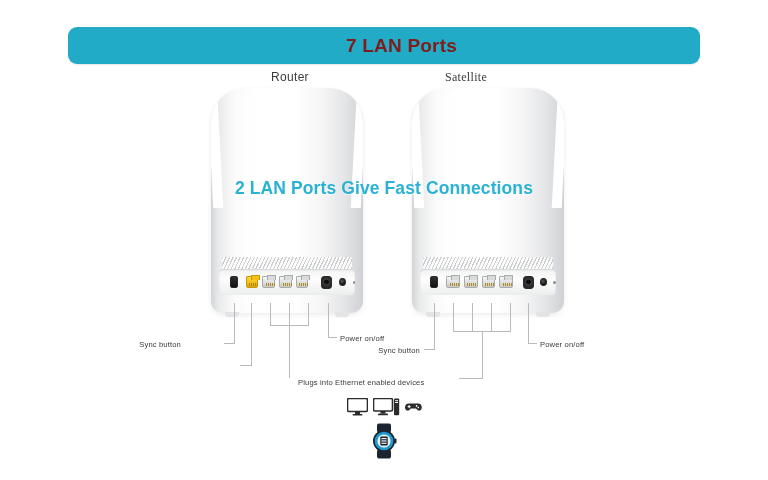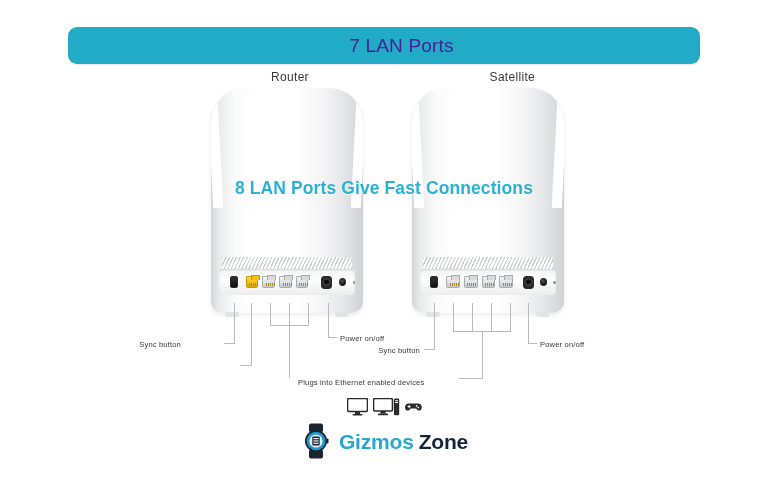--- a/index.html
+++ b/index.html
@@ -15,32 +15,32 @@
 
   
   .banner{
     position:absolute;left:68px;top:27px;width:632px;height:37px;
     background:#21abc6;
     border-radius:9px;
     display:flex;align-items:center;justify-content:center;
     box-shadow:0 1px 2px rgba(0,0,0,.10);
   }
   .banner-title{
-    color:#4c1d95;font-size:19px;font-weight:normal;letter-spacing:.2px;
+    color:#7f1d1d;font-size:19px;font-weight:bold;letter-spacing:.2px;
     line-height:1;
     margin-left:35px;
   }
 
   
   .cap{
     position:absolute;font-size:12px;color:#3b3b3b;letter-spacing:.3px;
     font-weight:400;
   }
   .cap-router{left:245px;top:70px;width:90px;text-align:center;}
-  .cap-sat{left:445px;top:70px;width:90px;text-align:right;}
+  .cap-sat{left:445px;top:70px;width:90px;text-align:left;font-family:Liberation Serif, serif;}
 
   
   .device{
     position:absolute;top:88px;width:152px;height:225px;
   }
   .dev-router{left:211px;}
   .dev-sat{left:412px;}
 
   .dev-body{
     position:absolute;left:0;top:0;width:100%;height:100%;
@@ -249,21 +249,21 @@
         <div class="port port-pwrbtn"></div>
         <div class="spc" style="width:6px"></div>
         <div class="port port-led"></div>
       </div>
     </div>
     <div class="foot foot-l"></div>
     <div class="foot foot-r"></div>
   </div>
 
   <div class="headline">
-    <div>8 LAN Ports Give Fast Connections</div>
+    <div>2 LAN Ports Give Fast Connections</div>
   </div>
 
   <div class="ln lnv" style="left:234px;top:303px;height:40px;"></div>
   <div class="ln lnh" style="left:224px;top:343px;width:11px;"></div>
 
   <div class="ln lnv" style="left:251px;top:303px;height:62px;"></div>
   <div class="ln lnh" style="left:240px;top:365px;width:12px;"></div>
 
   <div class="ln lnv" style="left:270px;top:303px;height:22px;"></div>
   <div class="ln lnv" style="left:289px;top:303px;height:22px;"></div>
@@ -327,16 +327,15 @@
       <rect x="9" y="26.5" width="14" height="9" rx="2" fill="#1c2430"></rect>
       <circle cx="16" cy="18" r="11" fill="#1c2430"></circle>
       <circle cx="16" cy="18" r="9.3" fill="#1b9bd0"></circle>
       <circle cx="16" cy="18" r="6.6" fill="#e9eef2"></circle>
       <rect x="12.3" y="13.6" width="7.4" height="8.8" rx="1" fill="#1c2430"></rect>
       <rect x="13.4" y="15.1" width="5.2" height="1.1" fill="#ffffff"></rect>
       <rect x="13.4" y="17.4" width="5.2" height="1.1" fill="#ffffff"></rect>
       <rect x="13.4" y="19.7" width="5.2" height="1.1" fill="#ffffff"></rect>
       <rect x="26.4" y="15.4" width="2.1" height="5.2" rx="1" fill="#1c2430"></rect>
     </svg>
-    <div class="logo-text"><span class="logo-gizmos">Gizmos</span><span class="logo-zone">Zone</span></div>
   </div>
 
 </div>
 
 </body></html>

